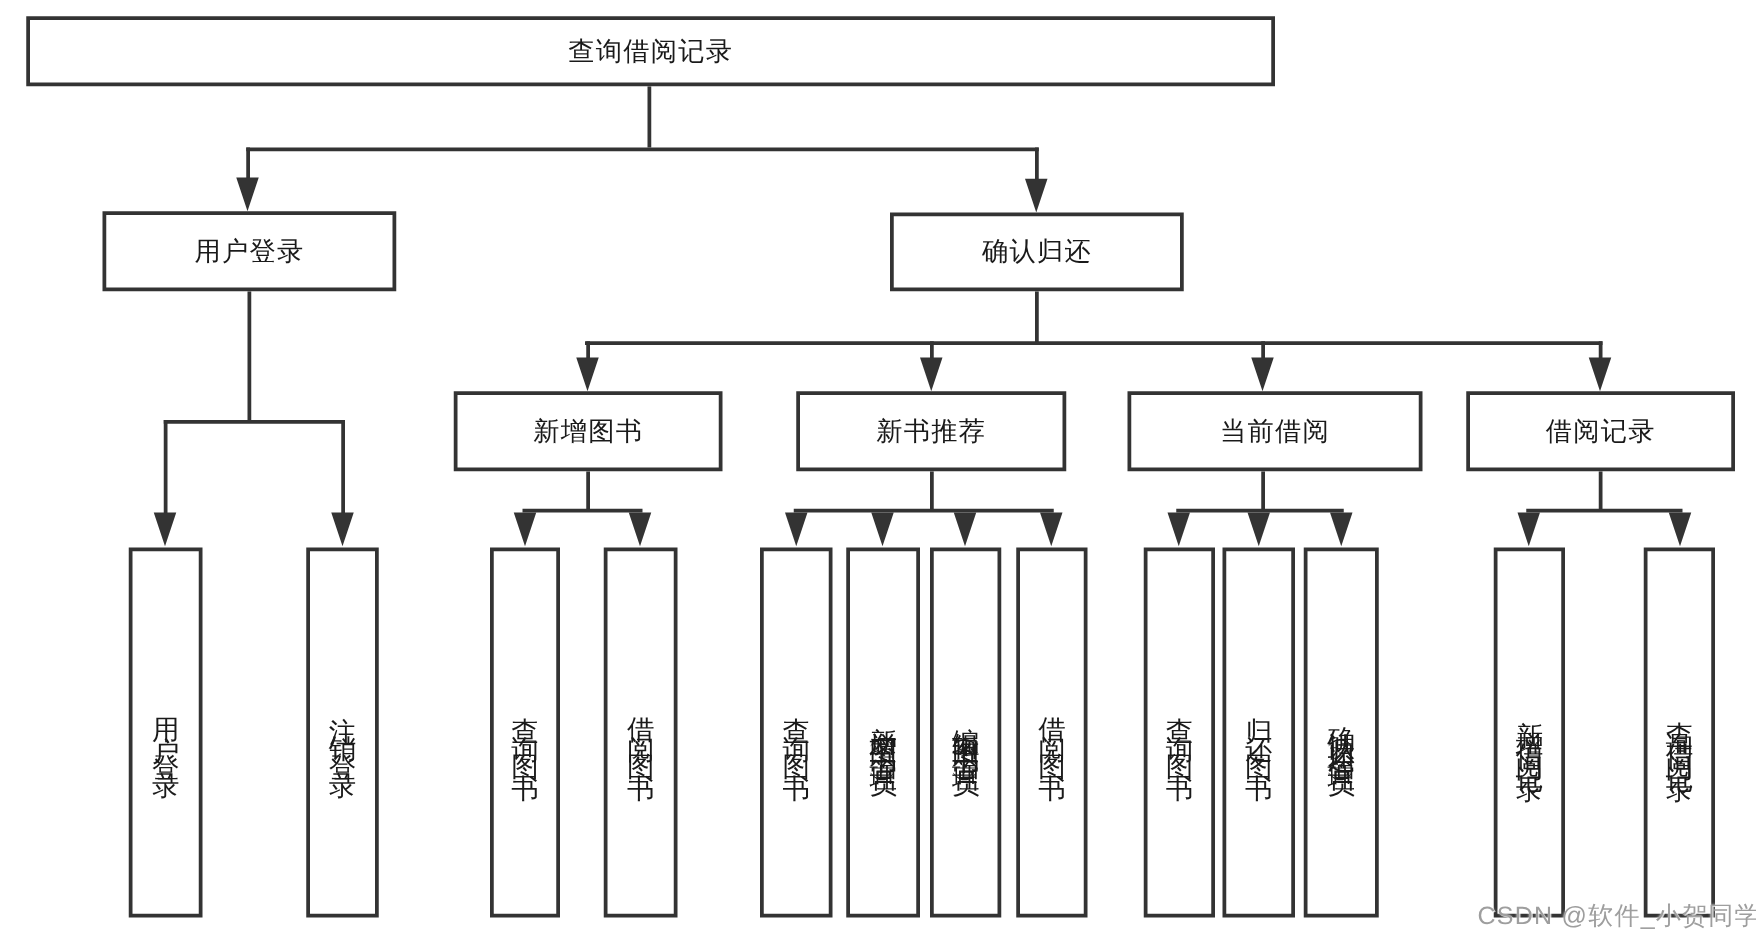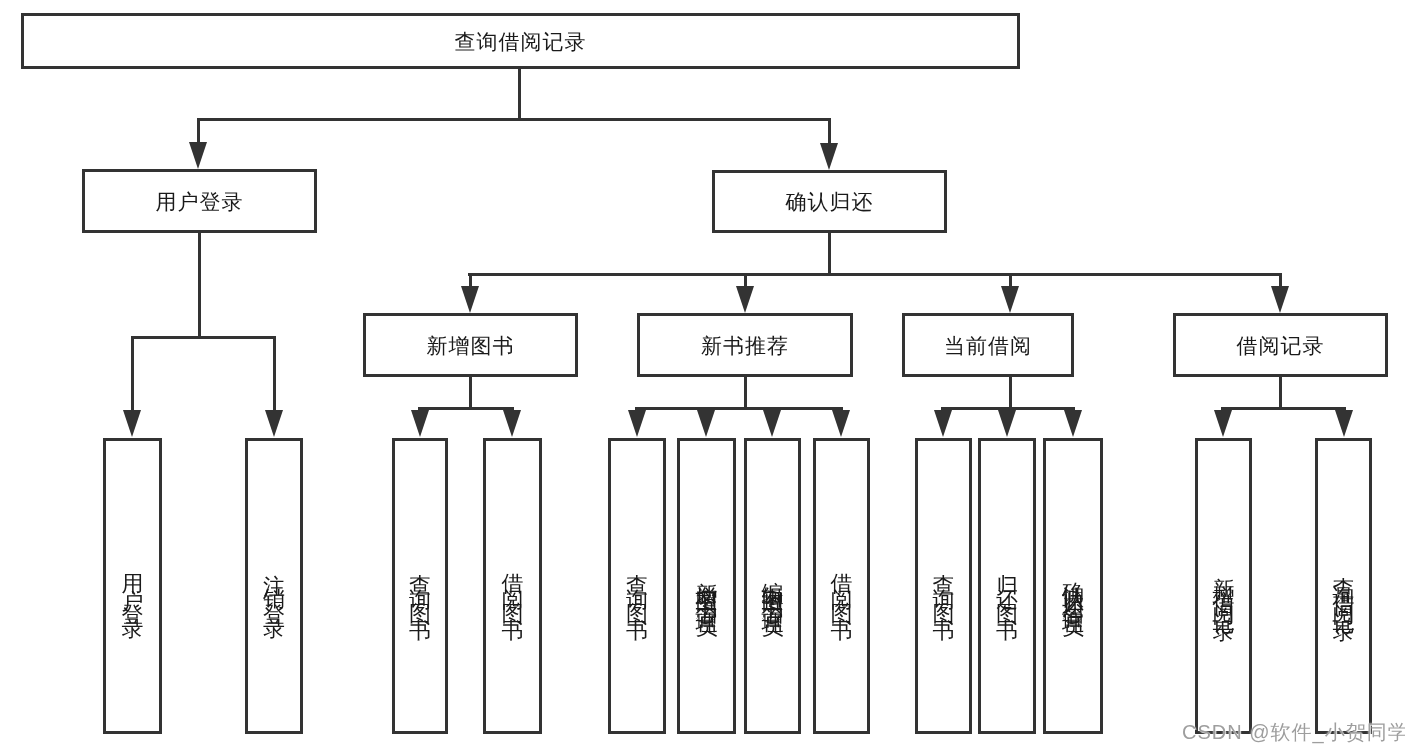--- a/index.html
+++ b/index.html
@@ -76,21 +76,21 @@
   <div class="ar" style="left:1001px;top:286px"></div>
   <div class="vl" style="left:1279px;top:273px;height:18px"></div>
   <div class="ar" style="left:1271px;top:286px"></div>
 
   <div class="hbox" style="left:363px;top:313px;width:215px;height:64px">
     <span>新增图书</span>
   </div>
   <div class="hbox" style="left:637px;top:313px;width:216px;height:64px">
     <span>新书推荐</span>
   </div>
-  <div class="hbox" style="left:902px;top:313px;width:172px;height:64px">
+  <div class="hbox" style="left:902px;top:313px;width:236px;height:64px">
     <span>当前借阅</span>
   </div>
   <div class="hbox" style="left:1173px;top:313px;width:215px;height:64px">
     <span>借阅记录</span>
   </div>
 
   <div class="vl" style="left:469px;top:377px;height:32px"></div>
   <div class="hl" style="left:418px;top:407px;width:96px"></div>
   <div class="ar" style="left:411px;top:410px"></div>
   <div class="ar" style="left:503px;top:410px"></div>

